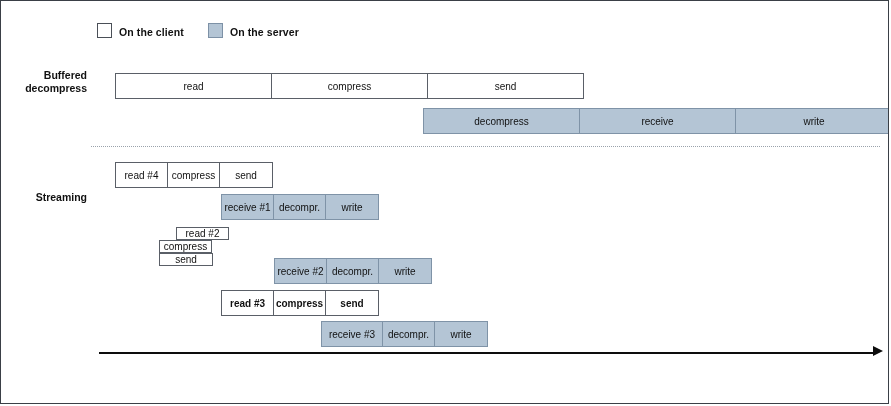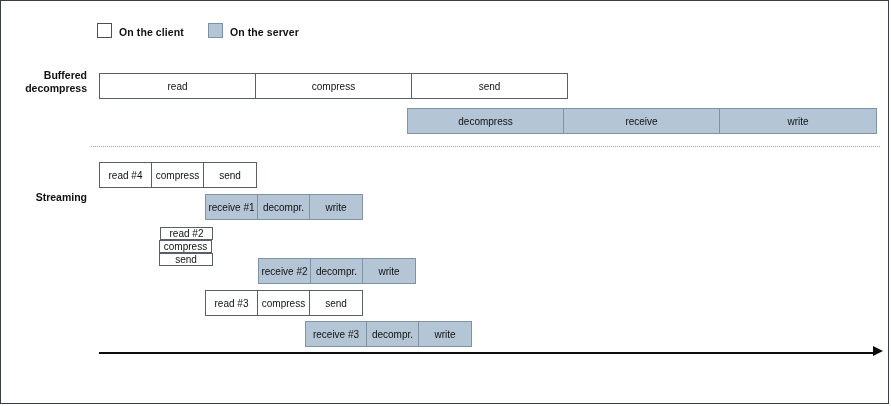--- a/index.html
+++ b/index.html
@@ -37,21 +37,21 @@
   
   .blockrow{position:absolute;height:26px;display:flex;}
   .blk{
     box-sizing:border-box;
     border:1px solid #5a5f67;
     display:flex;align-items:center;justify-content:center;
     font-size:10px;color:#111;white-space:nowrap;
     background:#ffffff;
     margin-left:-1px;
   }
-  .blk:first-child{margin-left:0;}
+  .blk:first-child{margin-left:16px;}
   .blockrow.server .blk{background:#b4c5d5;border-color:#7f93a7;}
 
   
   .divider{
     position:absolute;left:90px;top:145px;width:789px;height:0;
     border-top:1px dotted #9aa2ab;
   }
 
   
   .axis{position:absolute;left:98px;top:351px;width:778px;height:2px;background:#0d0d0d;}
@@ -120,21 +120,21 @@
     <div class="blk" style="width:53px;">compress</div>
     <div class="blk" style="width:54px;">send</div>
   </div>
 
   <div class="blockrow server" style="left:257px;top:257px;">
     <div class="blk" style="width:53px;">receive #2</div>
     <div class="blk" style="width:53px;">decompr.</div>
     <div class="blk" style="width:54px;">write</div>
   </div>
 
-  <div class="blockrow client" style="left:204px;top:289px;">
+  <div class="blockrow client" style="left:204px;top:289px;font-weight:bold;">
     <div class="blk" style="width:53px;">read #3</div>
     <div class="blk" style="width:53px;">compress</div>
     <div class="blk" style="width:54px;">send</div>
   </div>
 
   <div class="blockrow server" style="left:304px;top:320px;">
     <div class="blk" style="width:62px;">receive #3</div>
     <div class="blk" style="width:53px;">decompr.</div>
     <div class="blk" style="width:54px;">write</div>
   </div>

